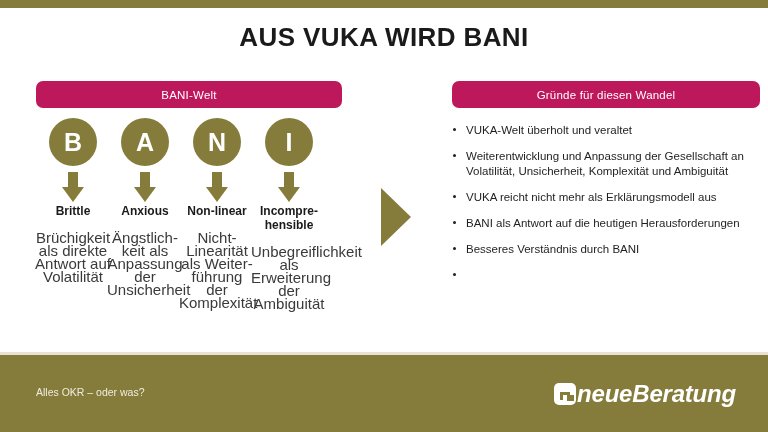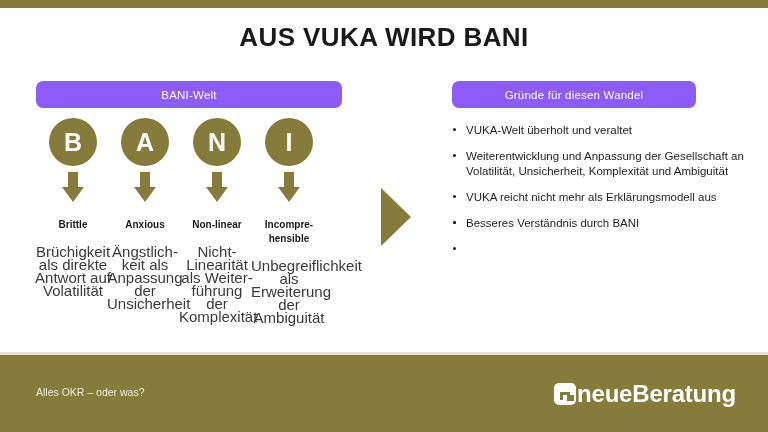--- a/index.html
+++ b/index.html
@@ -35,31 +35,31 @@
     text-align: center;
     font-size: 26px;
     font-weight: bold;
     letter-spacing: 0.4px;
     color: #1a1a1a;
   }
   
   .pill {
     position: absolute;
     height: 27px;
-    background: #8b5cf6;
+    background: #be185d;
     border-radius: 7px;
     color: #ffffff;
     font-size: 11.5px;
     display: flex;
     align-items: center;
     justify-content: center;
     letter-spacing: 0.2px;
   }
   .pill-left  { left: 36px;  top: 81px; width: 306px; }
-  .pill-right { left: 452px; top: 81px; width: 244px; }
+  .pill-right { left: 452px; top: 81px; width: 308px; }
 
   
   .bani-wrap {
     position: absolute;
     left: 36px;
     top: 118px;
     width: 326px;
     height: 225px;
   }
   .bani-col {
@@ -100,22 +100,22 @@
   }
   .arrow-down .head {
     position: absolute;
     left: 3px; top: 15px;
     width: 0; height: 0;
     border-left: 11px solid transparent;
     border-right: 11px solid transparent;
     border-top: 15px solid #857c3c;
   }
   .bani-term {
-    margin-top: 16px;
-    font-size: 10px;
+    margin-top: 2px;
+    font-size: 12px;
     font-weight: bold;
     color: #1a1a1a;
     line-height: 14px;
   }
   .bani-desc {
     margin-top: 13px;
     font-size: 15px;
     color: #3a3a3a;
     line-height: 13px;
   }
@@ -206,20 +206,21 @@
     left: 9px; top: 9px;
     width: 7px; height: 3px;
     background: #857c3c;
     box-shadow: 4px 3px 0 0 #857c3c, 4px 6px 0 0 #857c3c;
   }
   .logo-text {
     font-size: 24px;
     font-weight: bold;
     color: #ffffff;
     letter-spacing: -0.2px;
+    font-style: italic;
   }
 </style>
 </head>
 <body>
 
 <div class="slide">
 
   <div class="top-bar"></div>
 
   <div class="slide-title">AUS VUKA WIRD BANI</div>
@@ -286,20 +287,21 @@
     <div class="reason-item">
       <span class="dot"></span>
       <span>Weiterentwicklung und Anpassung der Gesellschaft an Volatilität, Unsicherheit, Komplexität und Ambiguität</span>
     </div>
     <div class="reason-item">
       <span class="dot"></span>
       <span>VUKA reicht nicht mehr als Erklärungsmodell aus</span>
     </div>
     <div class="reason-item">
       <span class="dot"></span>
+      <span>BANI als Antwort auf die heutigen Herausforderungen</span>
     </div>
     <div class="reason-item">
       <span class="dot"></span>
       <span>Besseres Verständnis durch BANI</span>
     </div>
     <div class="reason-item">
       <span class="dot"></span>
     </div>
   </div>
 

